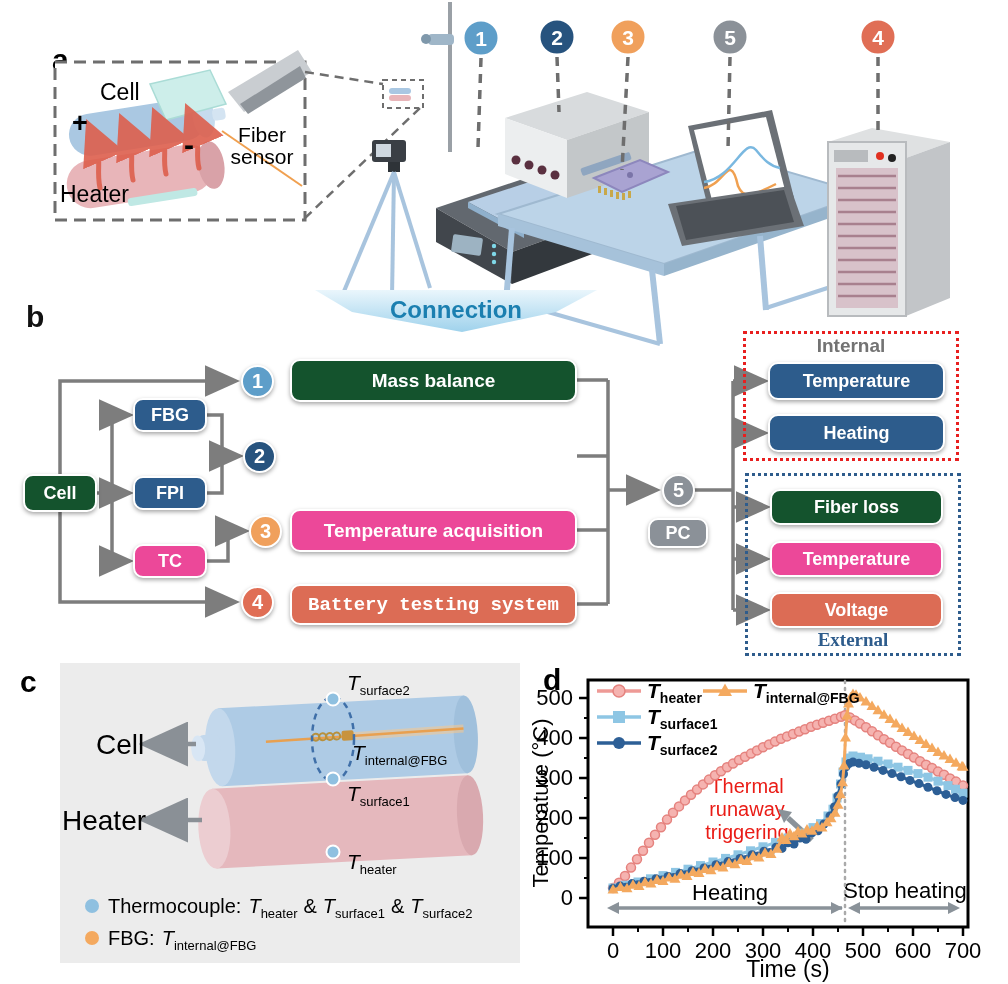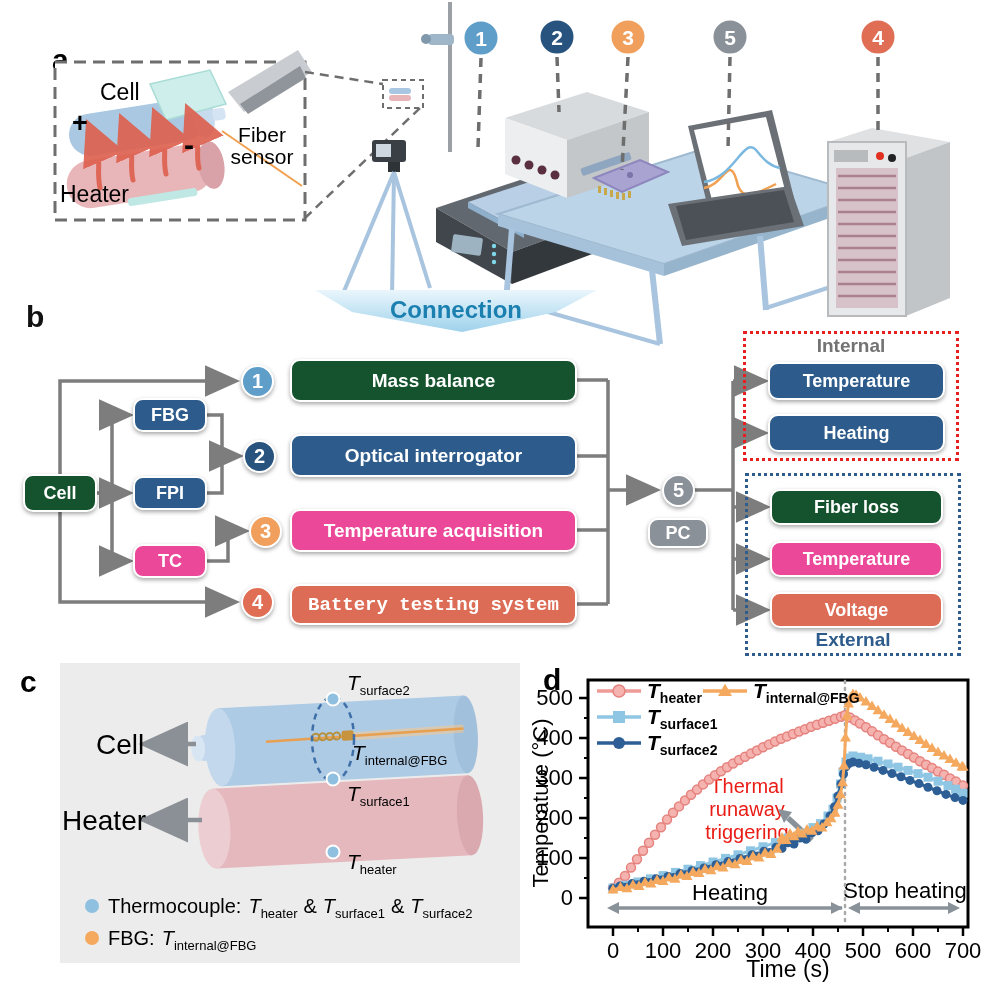--- a/index.html
+++ b/index.html
@@ -17,21 +17,21 @@
   .numcircle{position:absolute;width:33px;height:33px;border-radius:50%;
         border:2.5px solid #fff;box-shadow:0 2px 4px rgba(0,0,0,.35);color:#fff;
         font-weight:bold;font-size:20px;display:flex;align-items:center;justify-content:center;
         box-sizing:border-box;}
   .n1{background:#5e9ec9}.n2{background:#27537e}.n3{background:#f0a05c}.n4{background:#e06e55}.n5{background:#8b9198}
   .dashbox{position:absolute;box-sizing:border-box;}
   .int-box{border:3px dotted #e81f1f;}
   .ext-box{border:3px dotted #2e5c8c;}
   .grouplabel{position:absolute;width:100%;text-align:center;font-weight:bold;font-size:19px;}
   .int-label{color:#737373;}
-  .ext-label{color:#2e5c8c;}
+  .ext-label{color:#2e5c8c;font-family:Liberation Serif, serif;}
   .it{font-style:italic;}
   .sub{font-size:13px;}
 </style>
 </head>
 <body>
 
 <div id="fig">
 
   <svg viewBox="0 0 1008 984">
     <defs>
@@ -258,21 +258,20 @@
     <div class="bbox c-dblue" style="left:133px;top:476px;width:74px;height:34px;">FPI</div>
     <div class="bbox c-orange" style="left:133px;top:544px;width:74px;height:34px;">TC</div>
 
     <div class="numcircle n1" style="left:241px;top:365px;">1</div>
     <div class="numcircle n2" style="left:243px;top:440px;">2</div>
     <div class="numcircle n3" style="left:249px;top:515px;">3</div>
     <div class="numcircle n4" style="left:241px;top:586px;">4</div>
     <div class="numcircle n5" style="left:662px;top:474px;">5</div>
 
     <div class="bbox c-lblue" style="left:290px;top:359px;width:287px;height:43px;font-size:19px;">Mass balance</div>
-    <div class="bbox c-dblue" style="left:290px;top:434px;width:287px;height:43px;font-size:19px;">Optical interrogator</div>
     <div class="bbox c-orange" style="left:290px;top:509px;width:287px;height:43px;font-size:19px;">Temperature acquisition</div>
     <div class="bbox c-red" style="left:290px;top:584px;width:287px;height:41px;font-size:19px;font-family:Liberation Mono, monospace;">Battery testing system</div>
 
     <div class="bbox c-gray" style="left:648px;top:518px;width:60px;height:30px;">PC</div>
 
     <div class="dashbox int-box" style="left:743px;top:331px;width:216px;height:130px;">
       <div class="grouplabel int-label" style="top:1px;">Internal</div>
     </div>
     <div class="bbox c-dblue" style="left:768px;top:362px;width:177px;height:38px;">Temperature</div>
     <div class="bbox c-dblue" style="left:768px;top:414px;width:177px;height:38px;">Heating</div>

